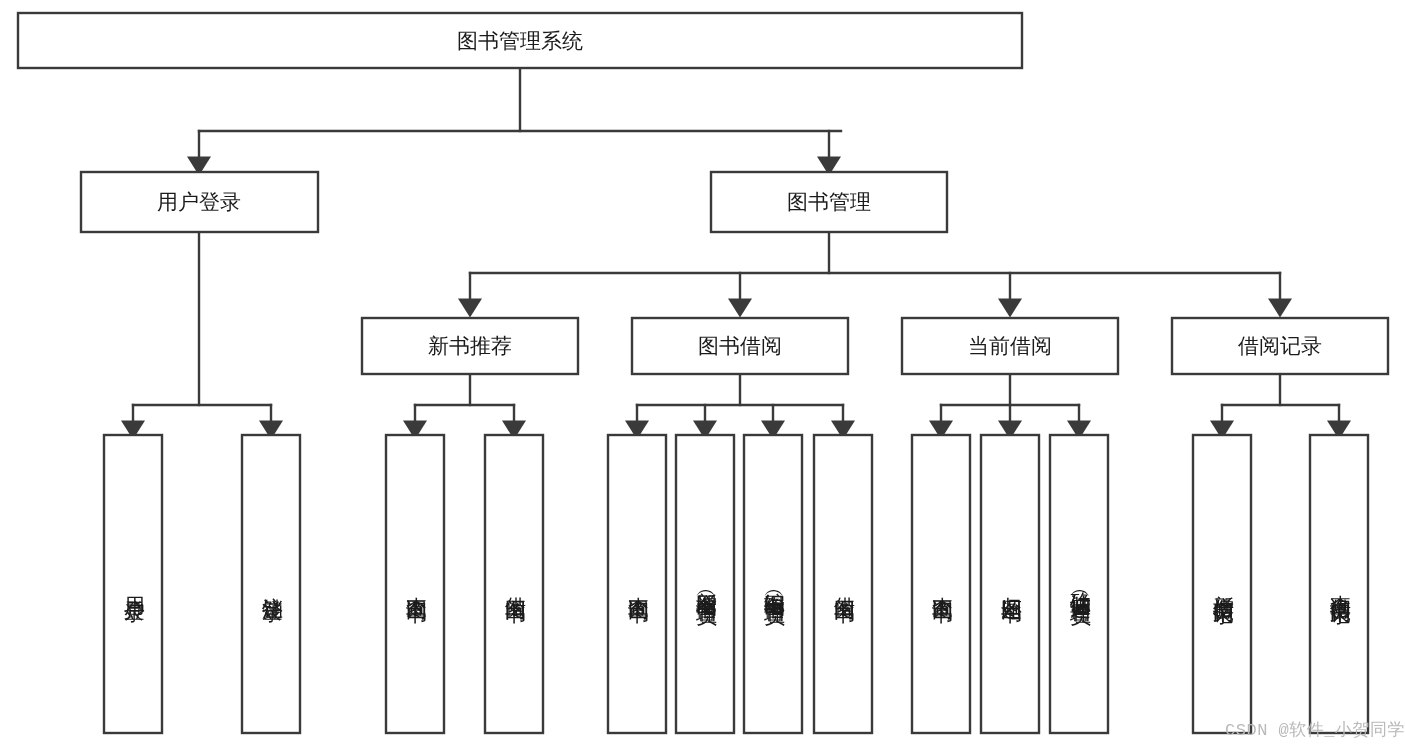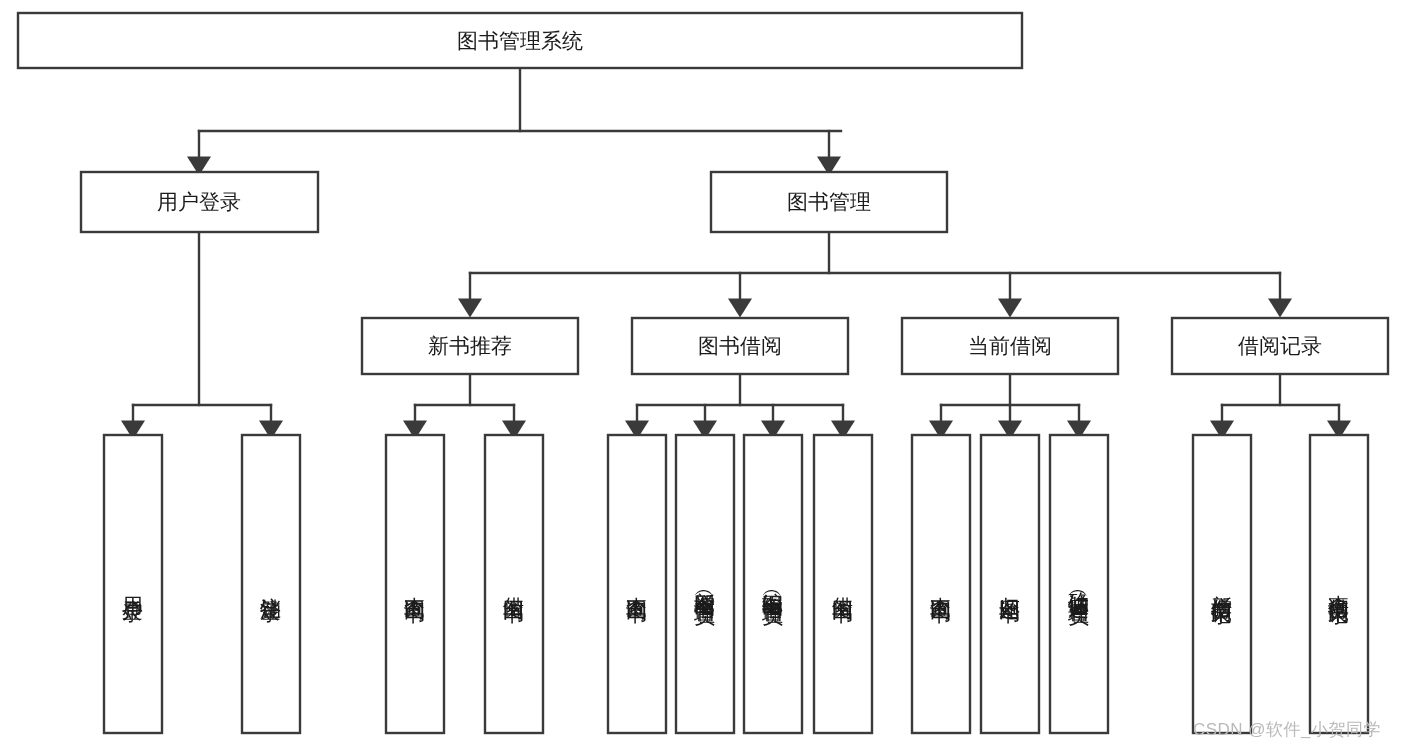--- a/index.html
+++ b/index.html
@@ -5,21 +5,21 @@
   html, body {
     margin: 0;
     padding: 0;
     background: #ffffff;
   }
   #diagram-root {
     position: relative;
     width: 1405px;
     height: 747px;
     background: #ffffff;
-    font-family: Liberation Sans, sans-serif;
+    font-family: Liberation Mono, monospace;
     overflow: hidden;
   }
   svg.flow {
     position: absolute;
     left: 0;
     top: 0;
     width: 1405px;
     height: 747px;
   }
   .node-rect {
@@ -47,21 +47,21 @@
     font-size: 21px;
     line-height: 1.0;
     color: #1b1b1b;
     letter-spacing: 2px;
     white-space: nowrap;
     text-align: center;
     pointer-events: none;
   }
   .watermark {
     position: absolute;
-    right: 24px;
+    right: 0;
     bottom: 6px;
     font-size: 17px;
     color: #b9b9b9;
     white-space: nowrap;
     letter-spacing: 0.5px;
   }
 </style>
 </head>
 <body>
 

